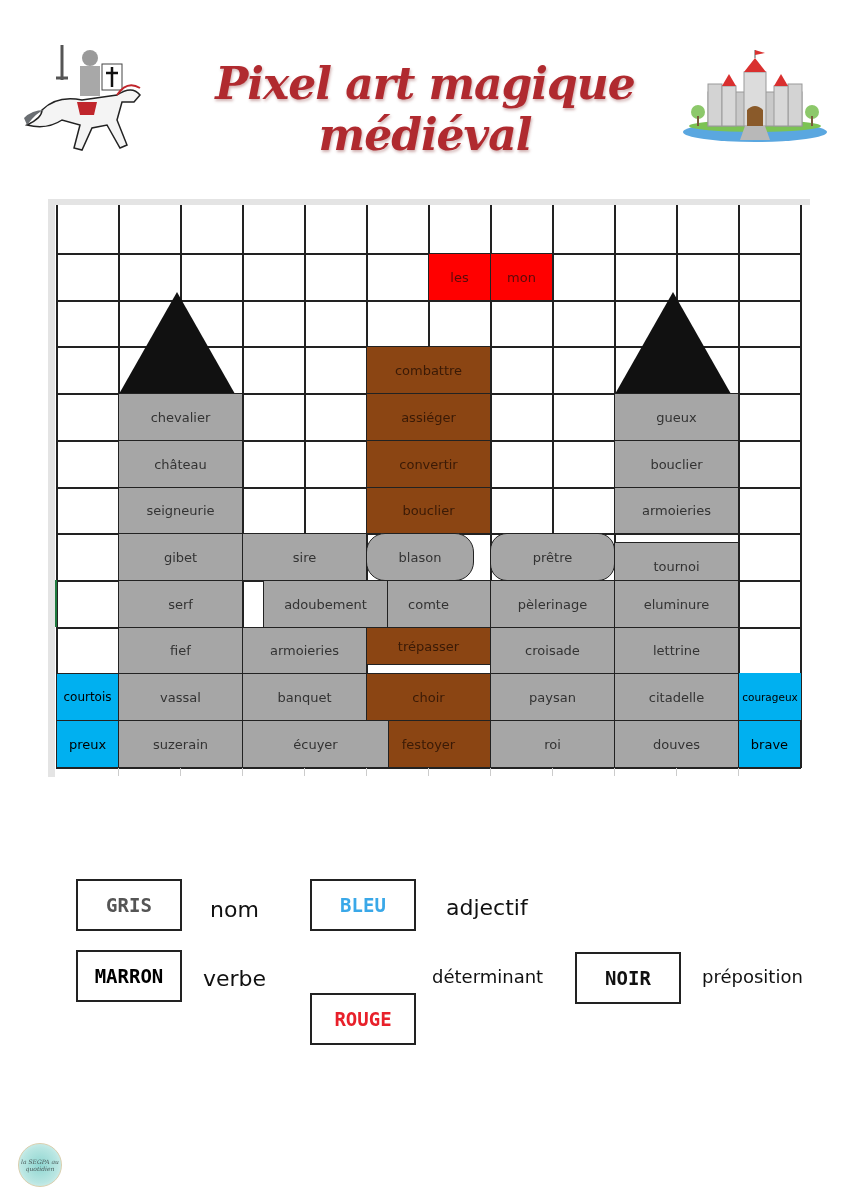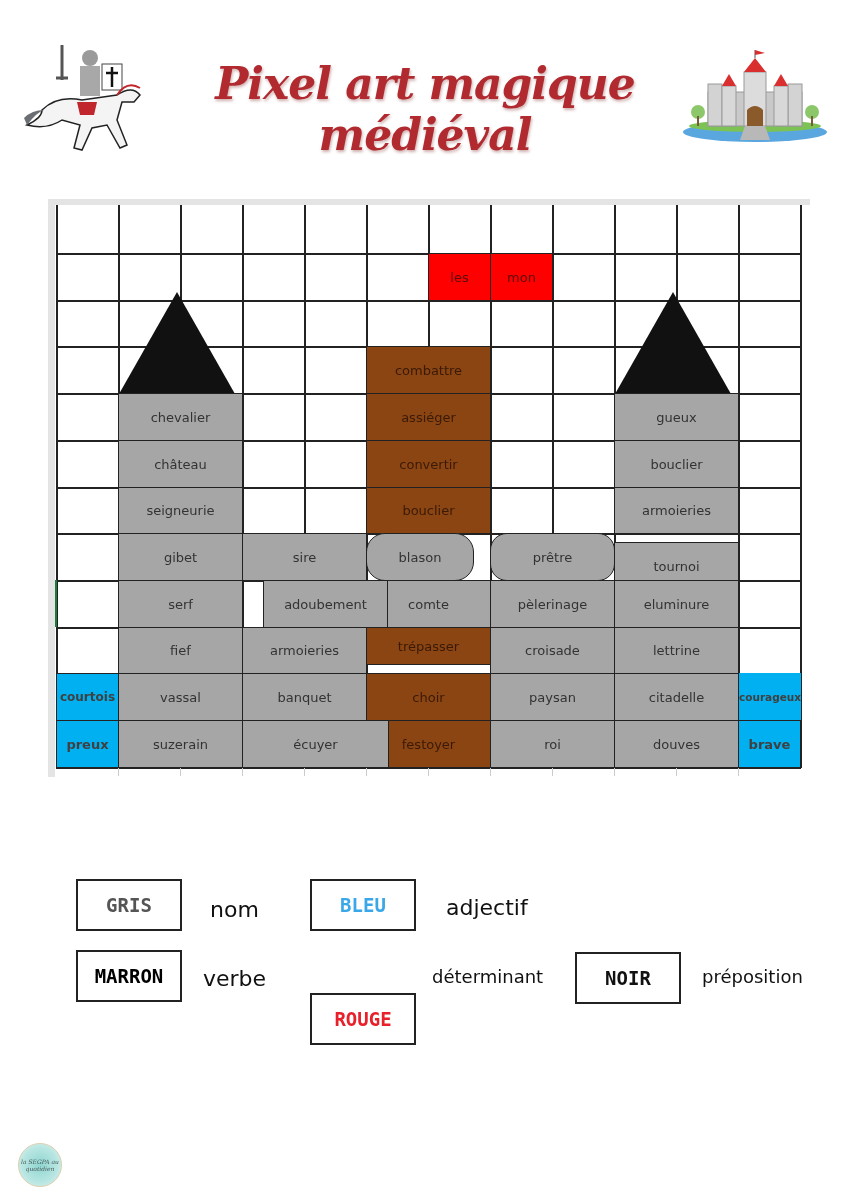--- a/index.html
+++ b/index.html
@@ -17,21 +17,21 @@
   .gridline-v { position:absolute; width:1.5px; background:#222; }
   .gridline-h { position:absolute; height:1.5px; background:#222; }
   .cell {
     position:absolute; box-sizing:border-box; border:1.5px solid #222;
     display:flex; align-items:center; justify-content:center;
     font-family:"DejaVu Sans", sans-serif; font-size:13px; color:#333;
   }
   .c-gris { background:#a6a6a6; }
   .c-marron { background:#8b4513; color:#3a1a06; }
   .c-rouge { background:#ff0000; color:#5a0a0a; }
-  .c-bleu { background:#00b0f0; color:#404040;font-weight:bold; }
+  .c-bleu { background:#00b0f0; color:#000000; }
   .small { font-size:11px; }
   .roof { position:absolute; width:0; height:0; border-left:58px solid transparent; border-right:58px solid transparent; border-bottom:102px solid #111; }
   .stub { position:absolute; background:#eee; width:1px; }
 
   .legend-box {
     position:absolute; box-sizing:border-box; border:2px solid #222; width:106px; height:52px;
     display:flex; align-items:center; justify-content:center;
     font-family:"DejaVu Sans Mono", monospace; font-weight:bold; font-size:19px;
   }
   .legend-lbl { position:absolute; font-family:"DejaVu Sans", sans-serif; font-size:22px; color:#111; }

